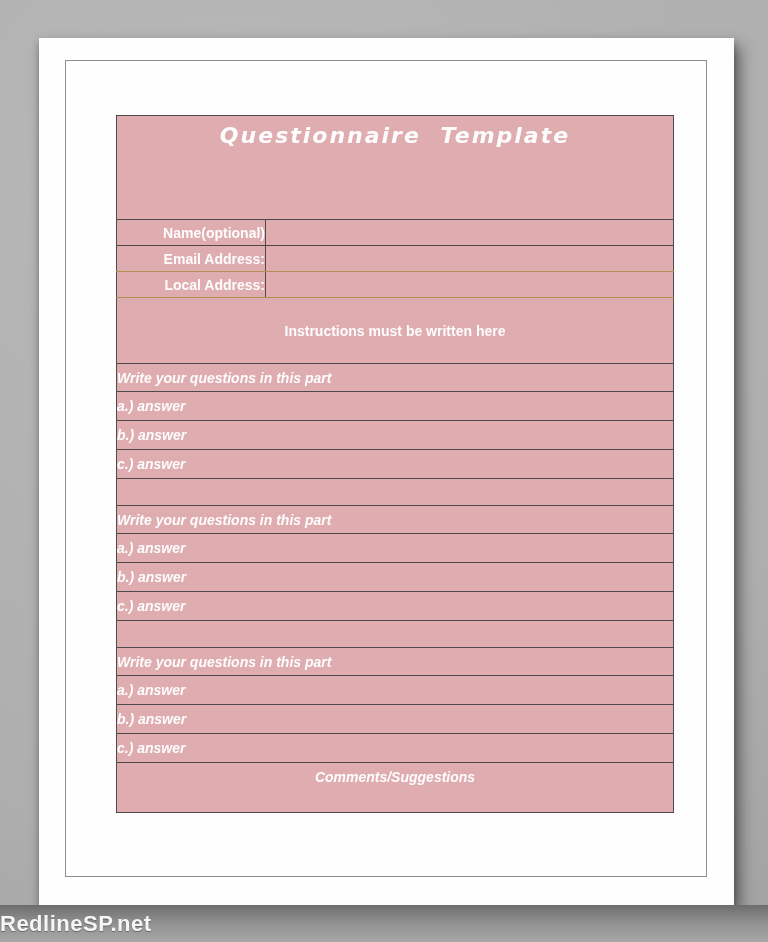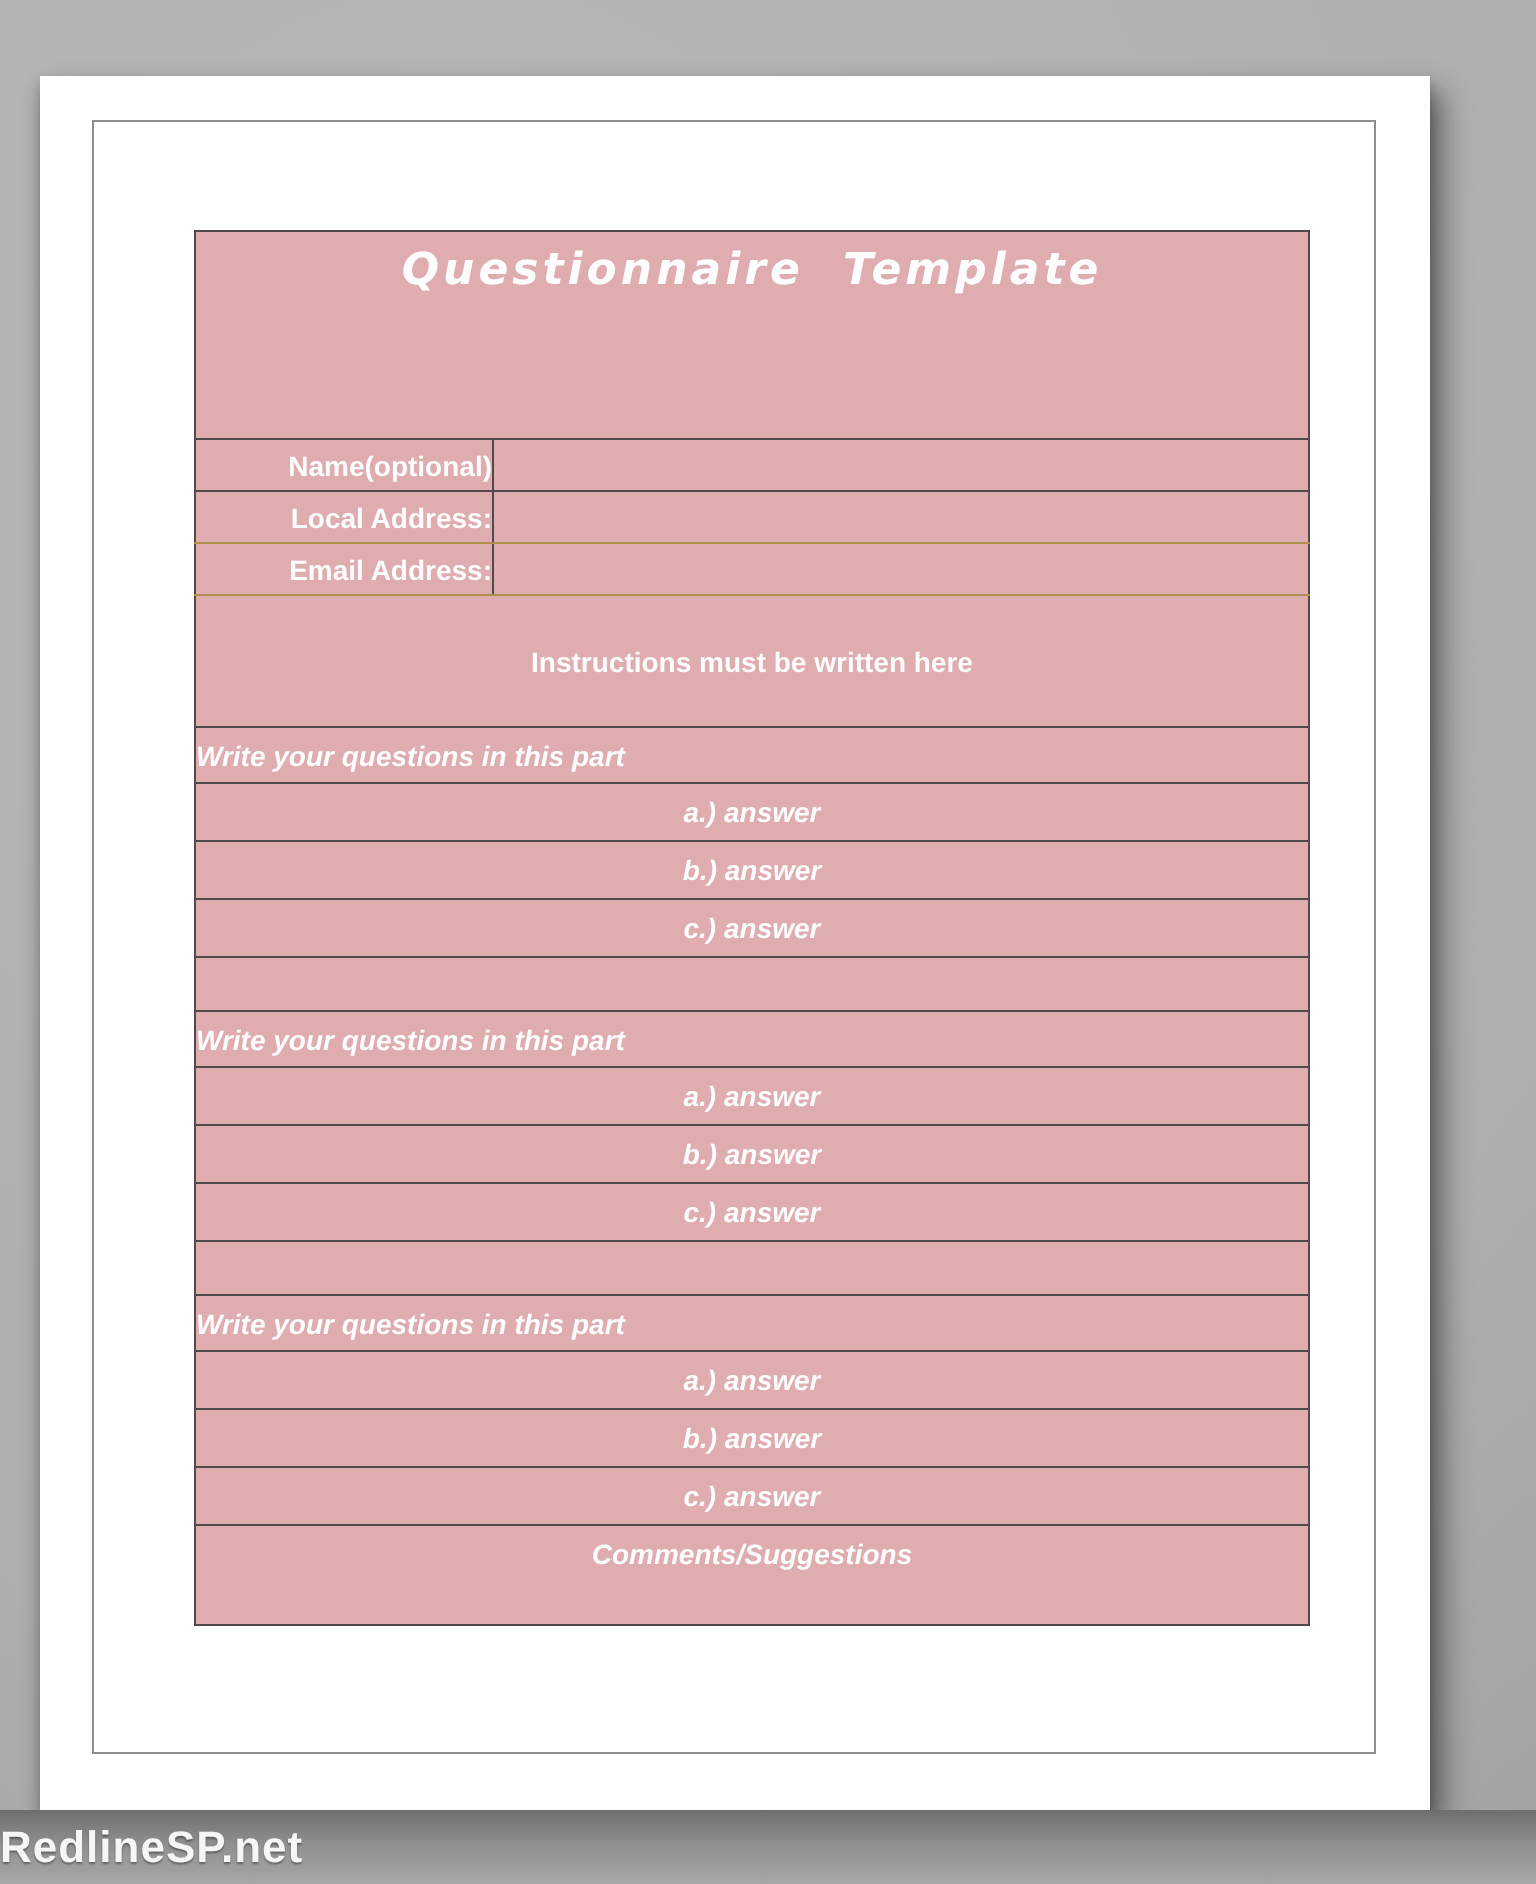--- a/index.html
+++ b/index.html
@@ -15,21 +15,21 @@
   }
   *{margin:0;padding:0;box-sizing:border-box;}
   html,body{width:768px;height:942px;overflow:hidden;}
   body{
     background:var(--canvas_bg);
     font-family:"Liberation Sans", sans-serif;
     position:relative;
   }
   .canvas{position:absolute;inset:0;background:radial-gradient(circle at 30% 20%, #b8b8b8 0%, #aeaeae 70%, #a2a2a2 100%);}
   .sheet{
-    position:absolute;left:20px;top:38px;width:695px;height:867px;
+    position:absolute;left:39px;top:38px;width:695px;height:867px;
     background:#fefefe;
     box-shadow:6px 8px 14px rgba(0,0,0,0.45), 0 4px 6px rgba(0,0,0,0.25);
   }
   .inner-frame{
     position:absolute;left:26px;top:22px;right:27px;bottom:28px;
     border:1px solid var(--frame_border);
   }
   table.q-table{
     position:absolute;left:77px;top:77px;width:557px;
     border-collapse:collapse;table-layout:fixed;
@@ -58,21 +58,21 @@
   tr.tan-sep td{border-bottom:1.5px solid var(--tan);}
   td.instructions-cell{
     height:66px;text-align:center;vertical-align:middle;
     font-weight:700;font-size:14px;
   }
   td.section-heading{
     height:28px;text-align:left;vertical-align:middle;
     padding-left:0;font-weight:700;font-style:italic;font-size:14px;
   }
   td.answer-cell{
-    height:29px;text-align:center;vertical-align:middle;
+    height:29px;vertical-align:middle;
     font-weight:700;font-style:italic;font-size:14px;
   }
   td.spacer-cell{height:27px;}
   td.comments-cell{
     height:50px;text-align:center;vertical-align:top;
     padding-top:6px;font-weight:700;font-style:italic;font-size:14px;
   }
   .bottom-band{
     position:absolute;left:0;right:0;top:905px;height:37px;
     background:linear-gradient(to bottom, var(--band_top) 0%, #8f8f8f 45%, var(--band_bottom) 100%);
@@ -100,25 +100,25 @@
       <tbody>
           <tr>
         <td class="title-cell" colspan="2">Questionnaire Template</td>
       </tr>
 
       <tr>
         <td class="field-label">Name(optional)</td>
         <td class="field-value"></td>
       </tr>
       <tr class="tan-sep">
-        <td class="field-label">Local Address:</td>
+        <td class="field-label">Email Address:</td>
         <td class="field-value"></td>
       </tr>
       <tr class="tan-sep">
-        <td class="field-label">Email Address:</td>
+        <td class="field-label">Local Address:</td>
         <td class="field-value"></td>
       </tr>
 
       <tr>
         <td class="instructions-cell" colspan="2">Instructions must be written here</td>
       </tr>
 
       <tr>
         <td class="section-heading" colspan="2">Write your questions in this part</td>
       </tr>

